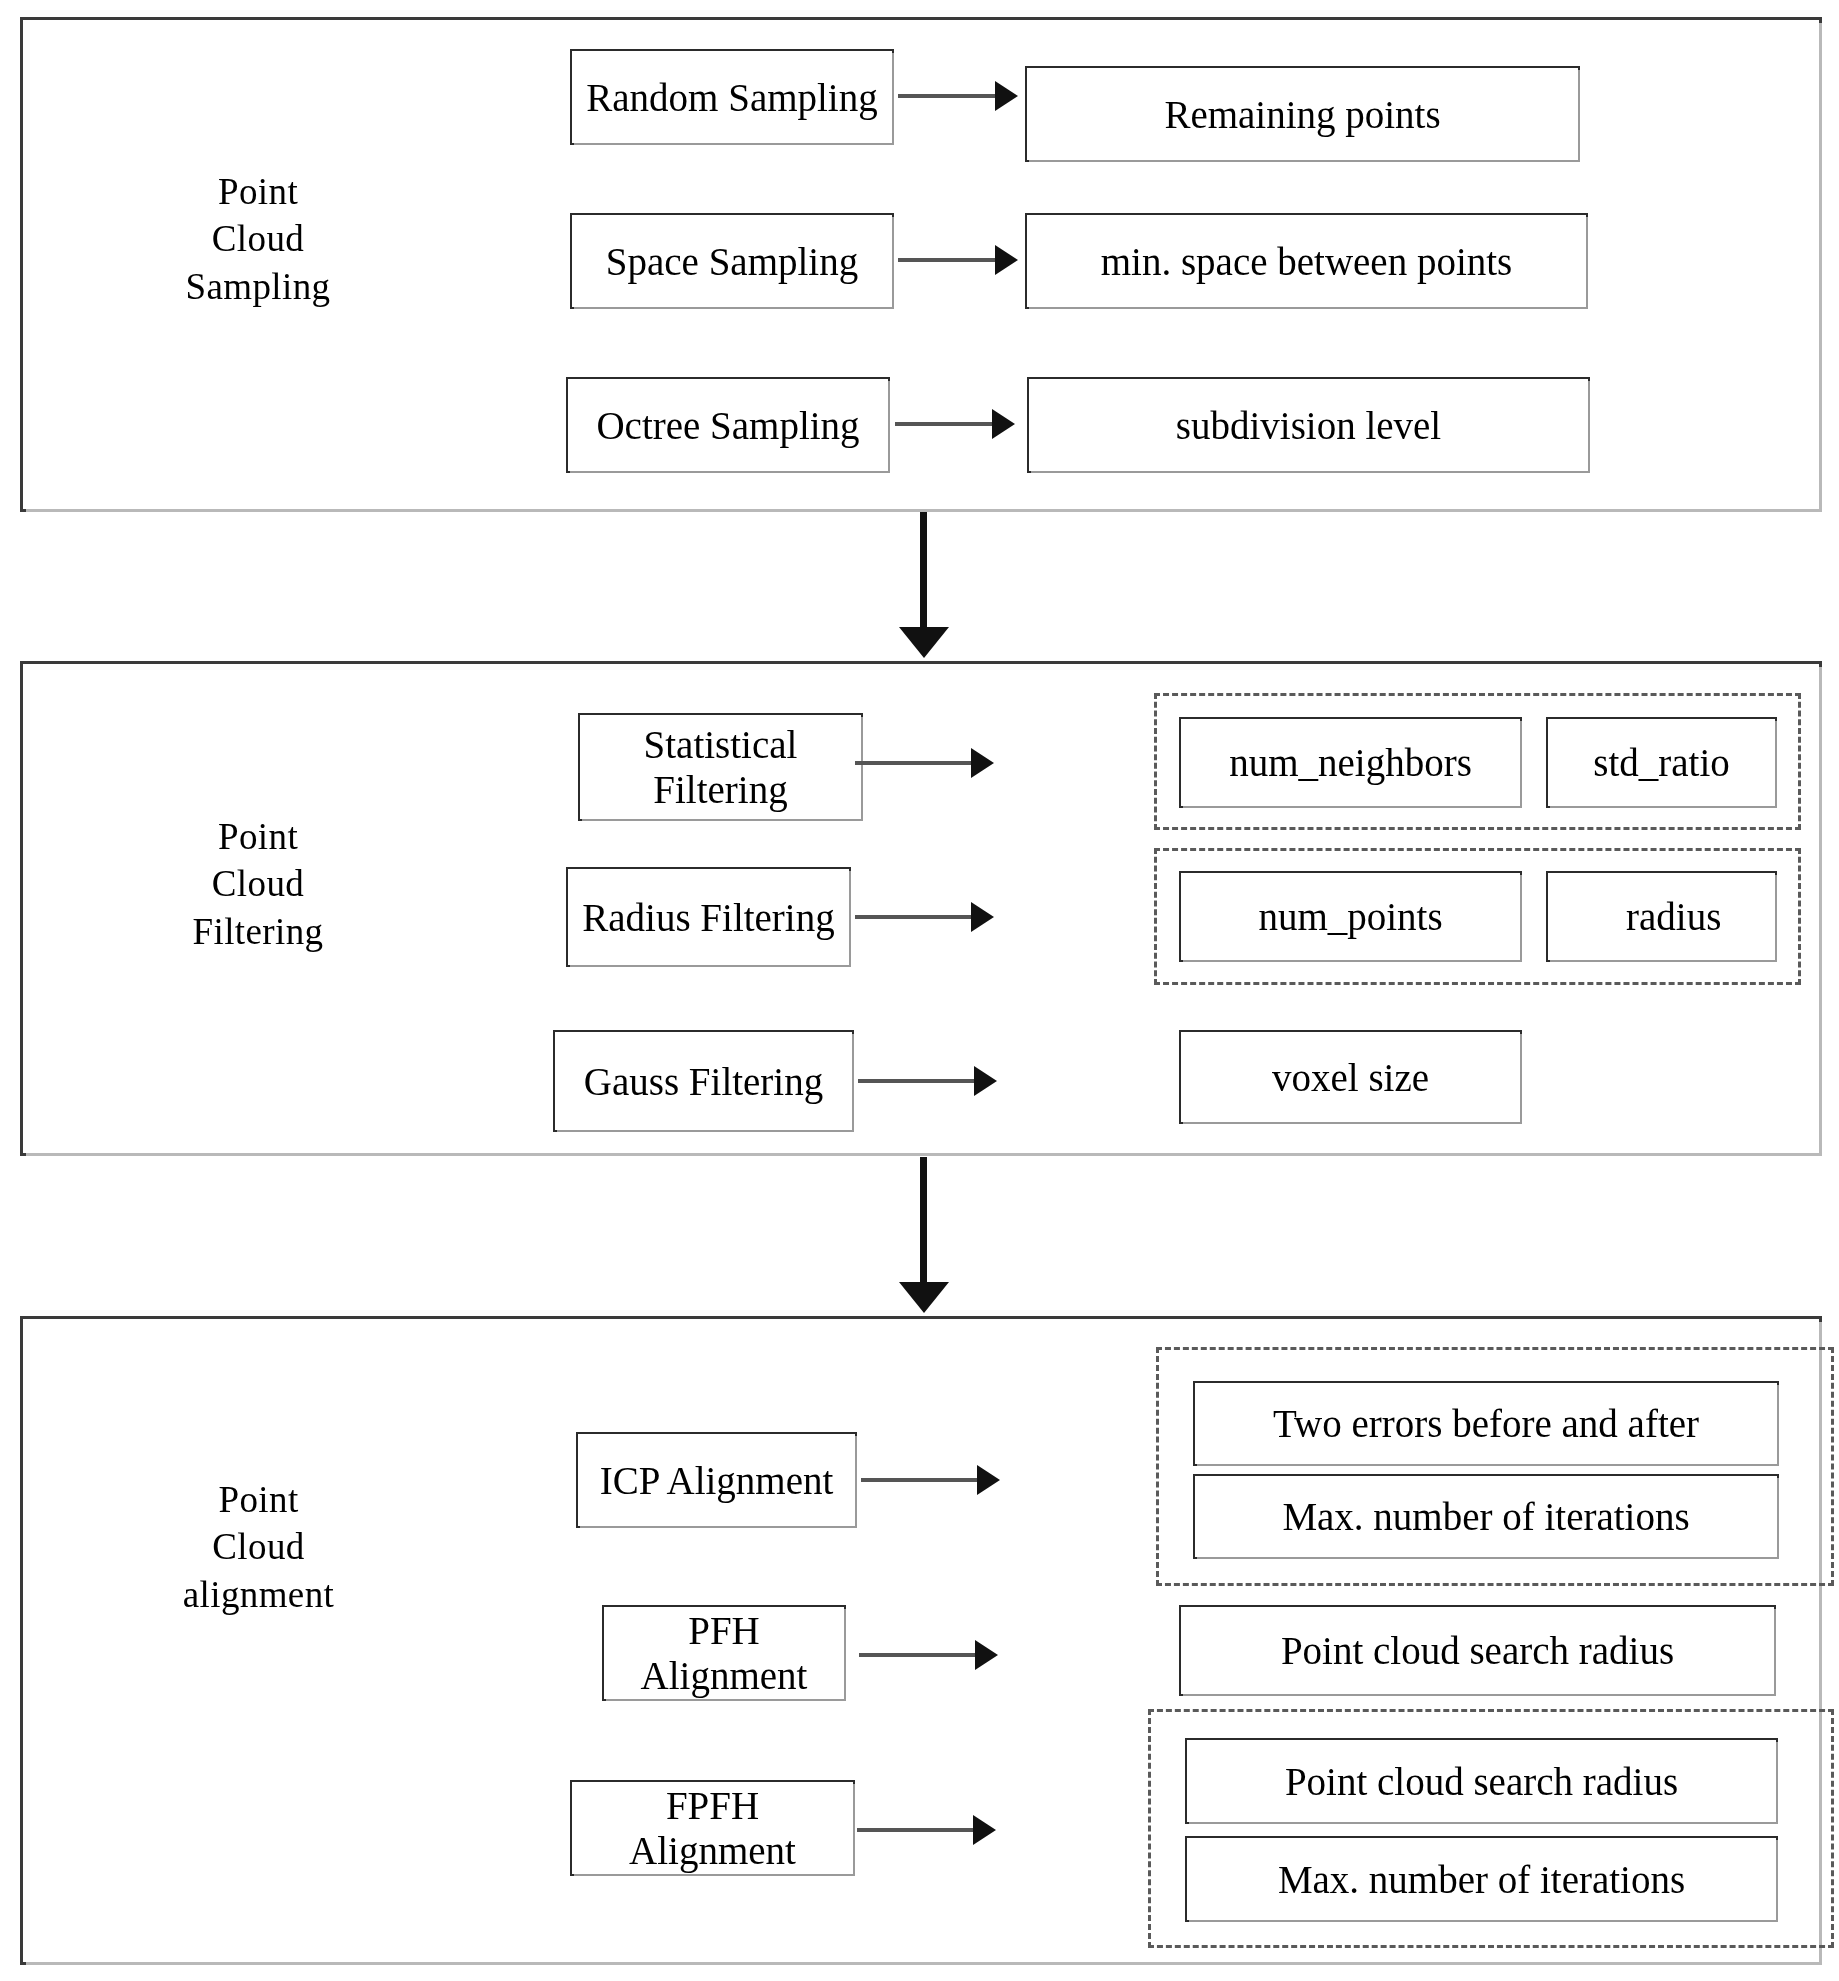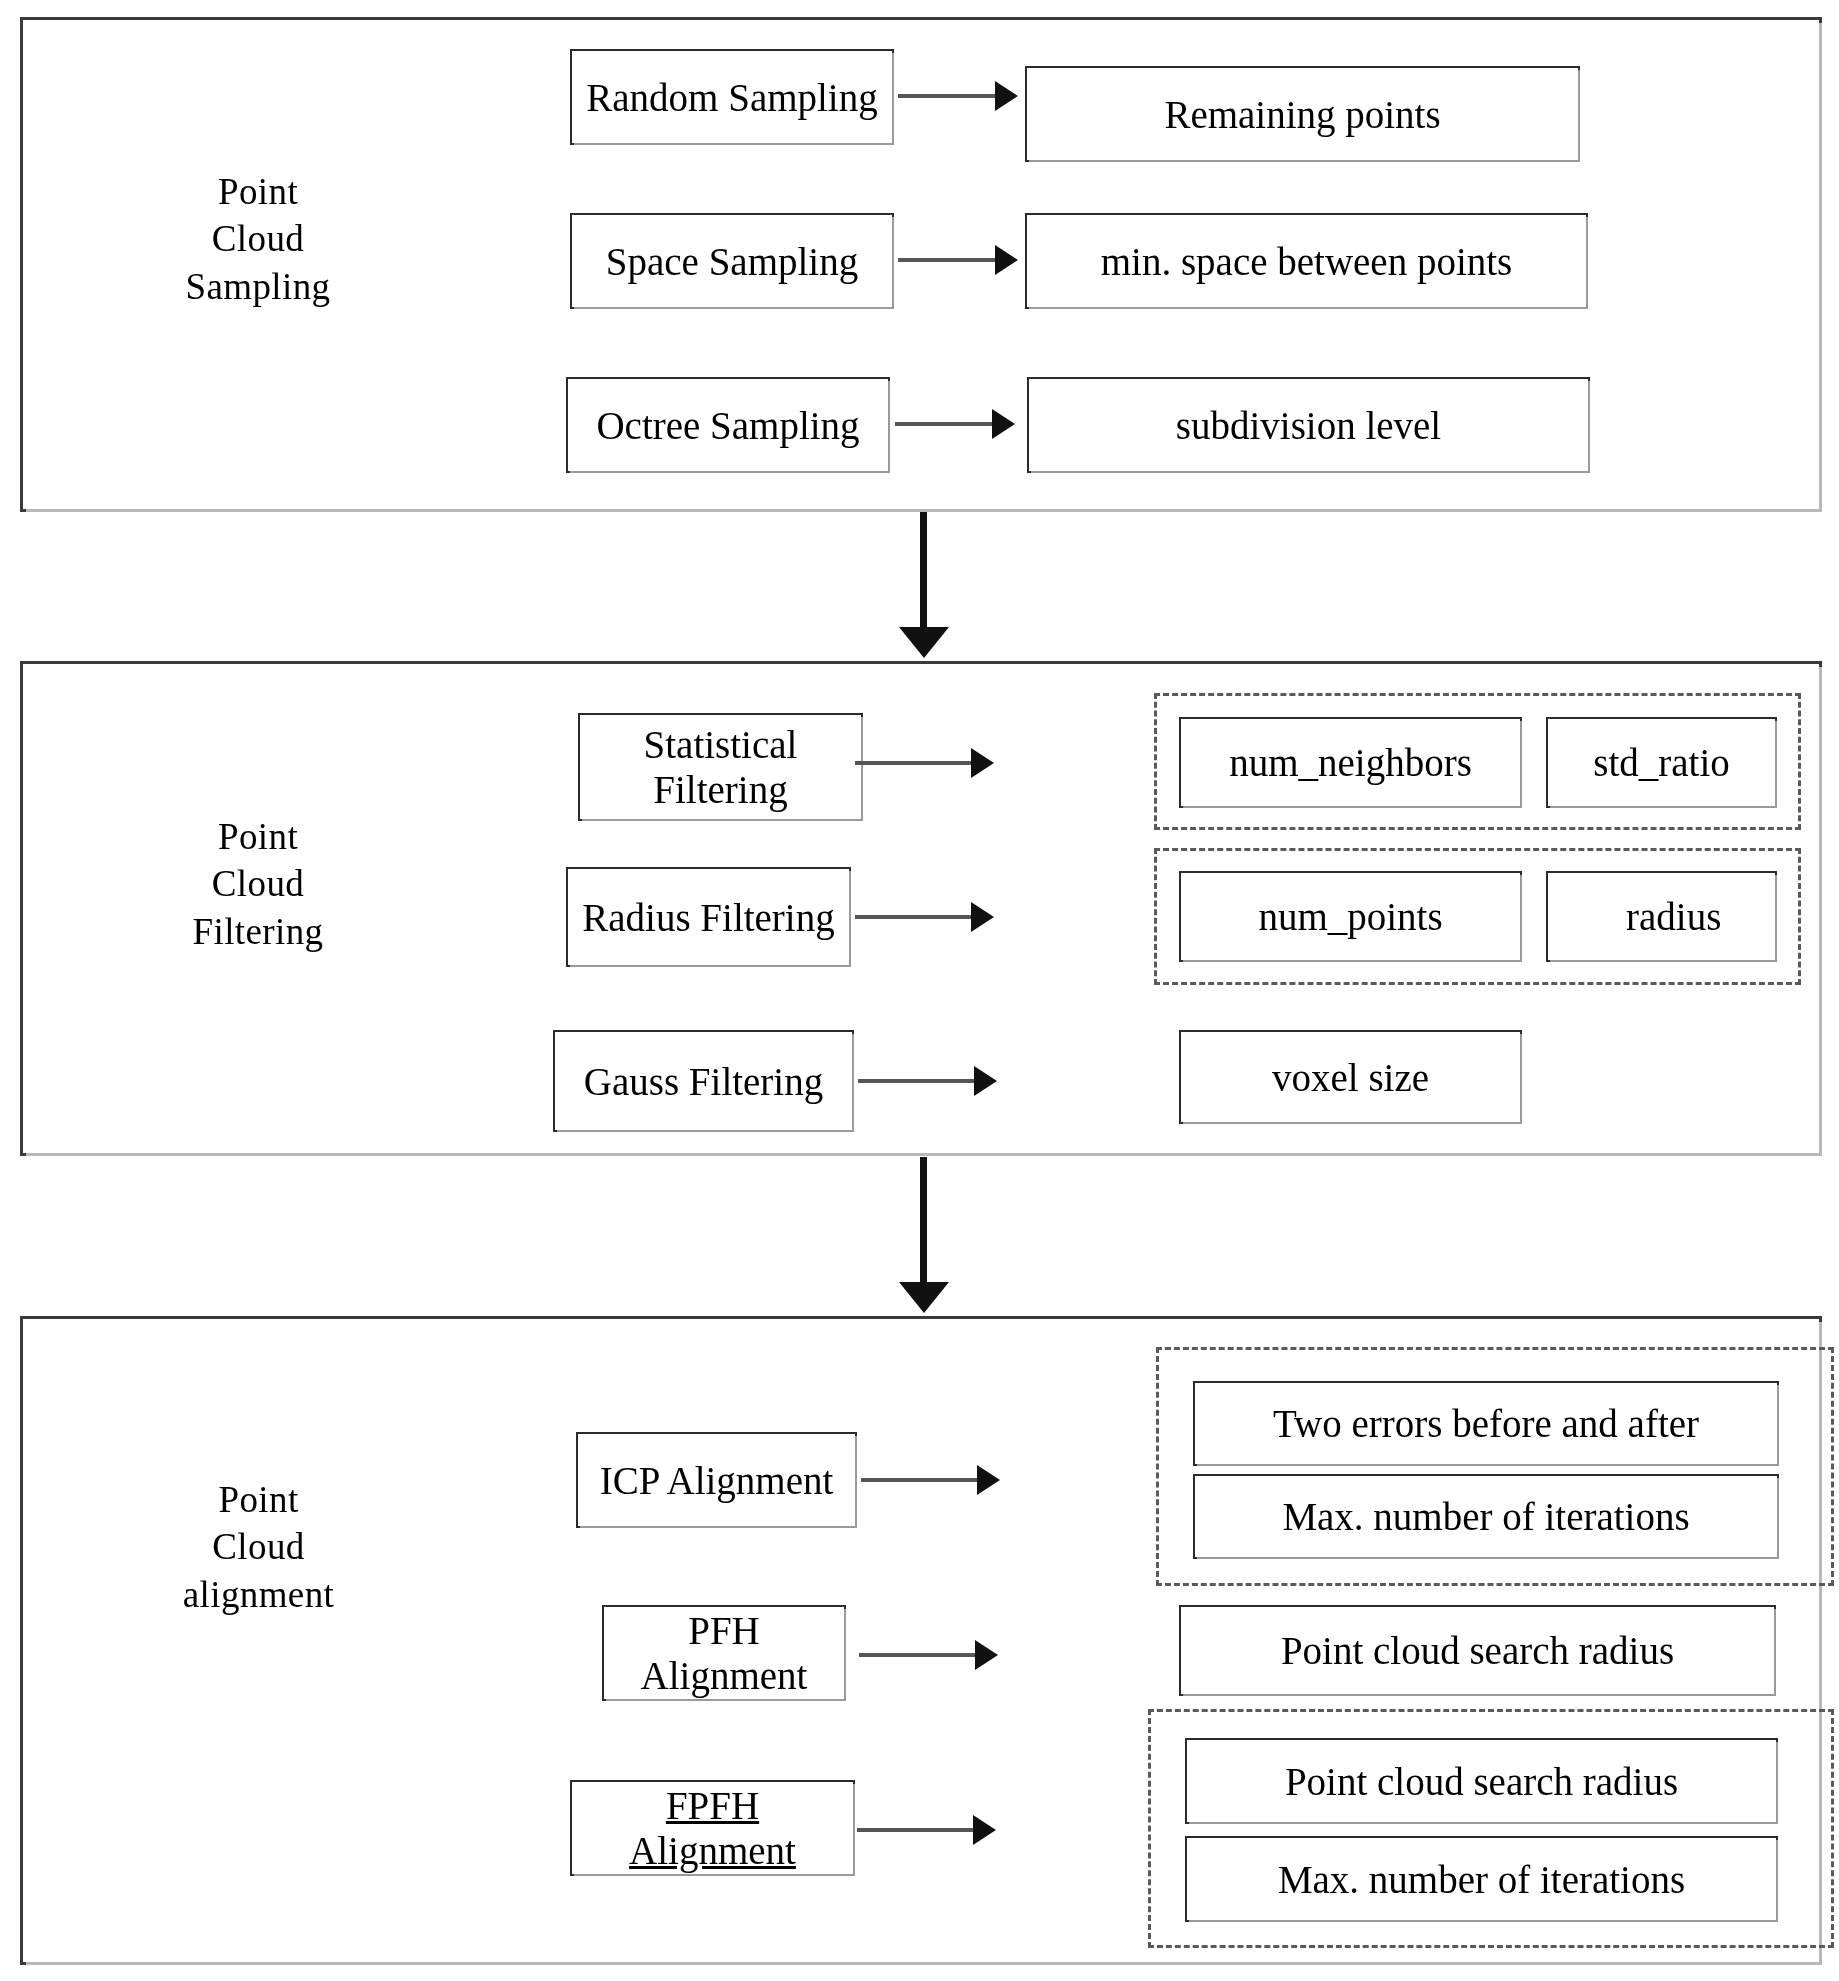--- a/index.html
+++ b/index.html
@@ -193,21 +193,21 @@
   <div class="dashed-group" style="left:1156px; top:1347px; width:678px; height:239px;"></div>
   <div class="node" style="left:1193px; top:1381px; width:586px; height:85px;">Two errors before and after</div>
   <div class="node" style="left:1193px; top:1474px; width:586px; height:85px;">Max. number of iterations</div>
 
   <div class="node" style="left:554px; top:1605px; width:244px; height:96px;margin-left:48px;">PFH Alignment</div>
   <div class="h-arrow" style="left:859px; top:1653px; width:119px;">
       <span class="head"></span>
     </div>
   <div class="node" style="left:1179px; top:1605px; width:597px; height:91px;">Point cloud search radius</div>
 
-  <div class="node" style="left:570px; top:1780px; width:285px; height:96px;text-decoration:underline;">FPFH Alignment</div>
+  <div class="node" style="left:570px; top:1780px; width:285px; height:96px;">FPFH Alignment</div>
   <div class="h-arrow" style="left:857px; top:1828px; width:119px;">
       <span class="head"></span>
     </div>
   <div class="dashed-group" style="left:1148px; top:1709px; width:686px; height:239px;"></div>
   <div class="node" style="left:1185px; top:1738px; width:593px; height:86px;">Point cloud search radius</div>
   <div class="node" style="left:1185px; top:1836px; width:593px; height:86px;">Max. number of iterations</div>
 
 </div>
 
 

